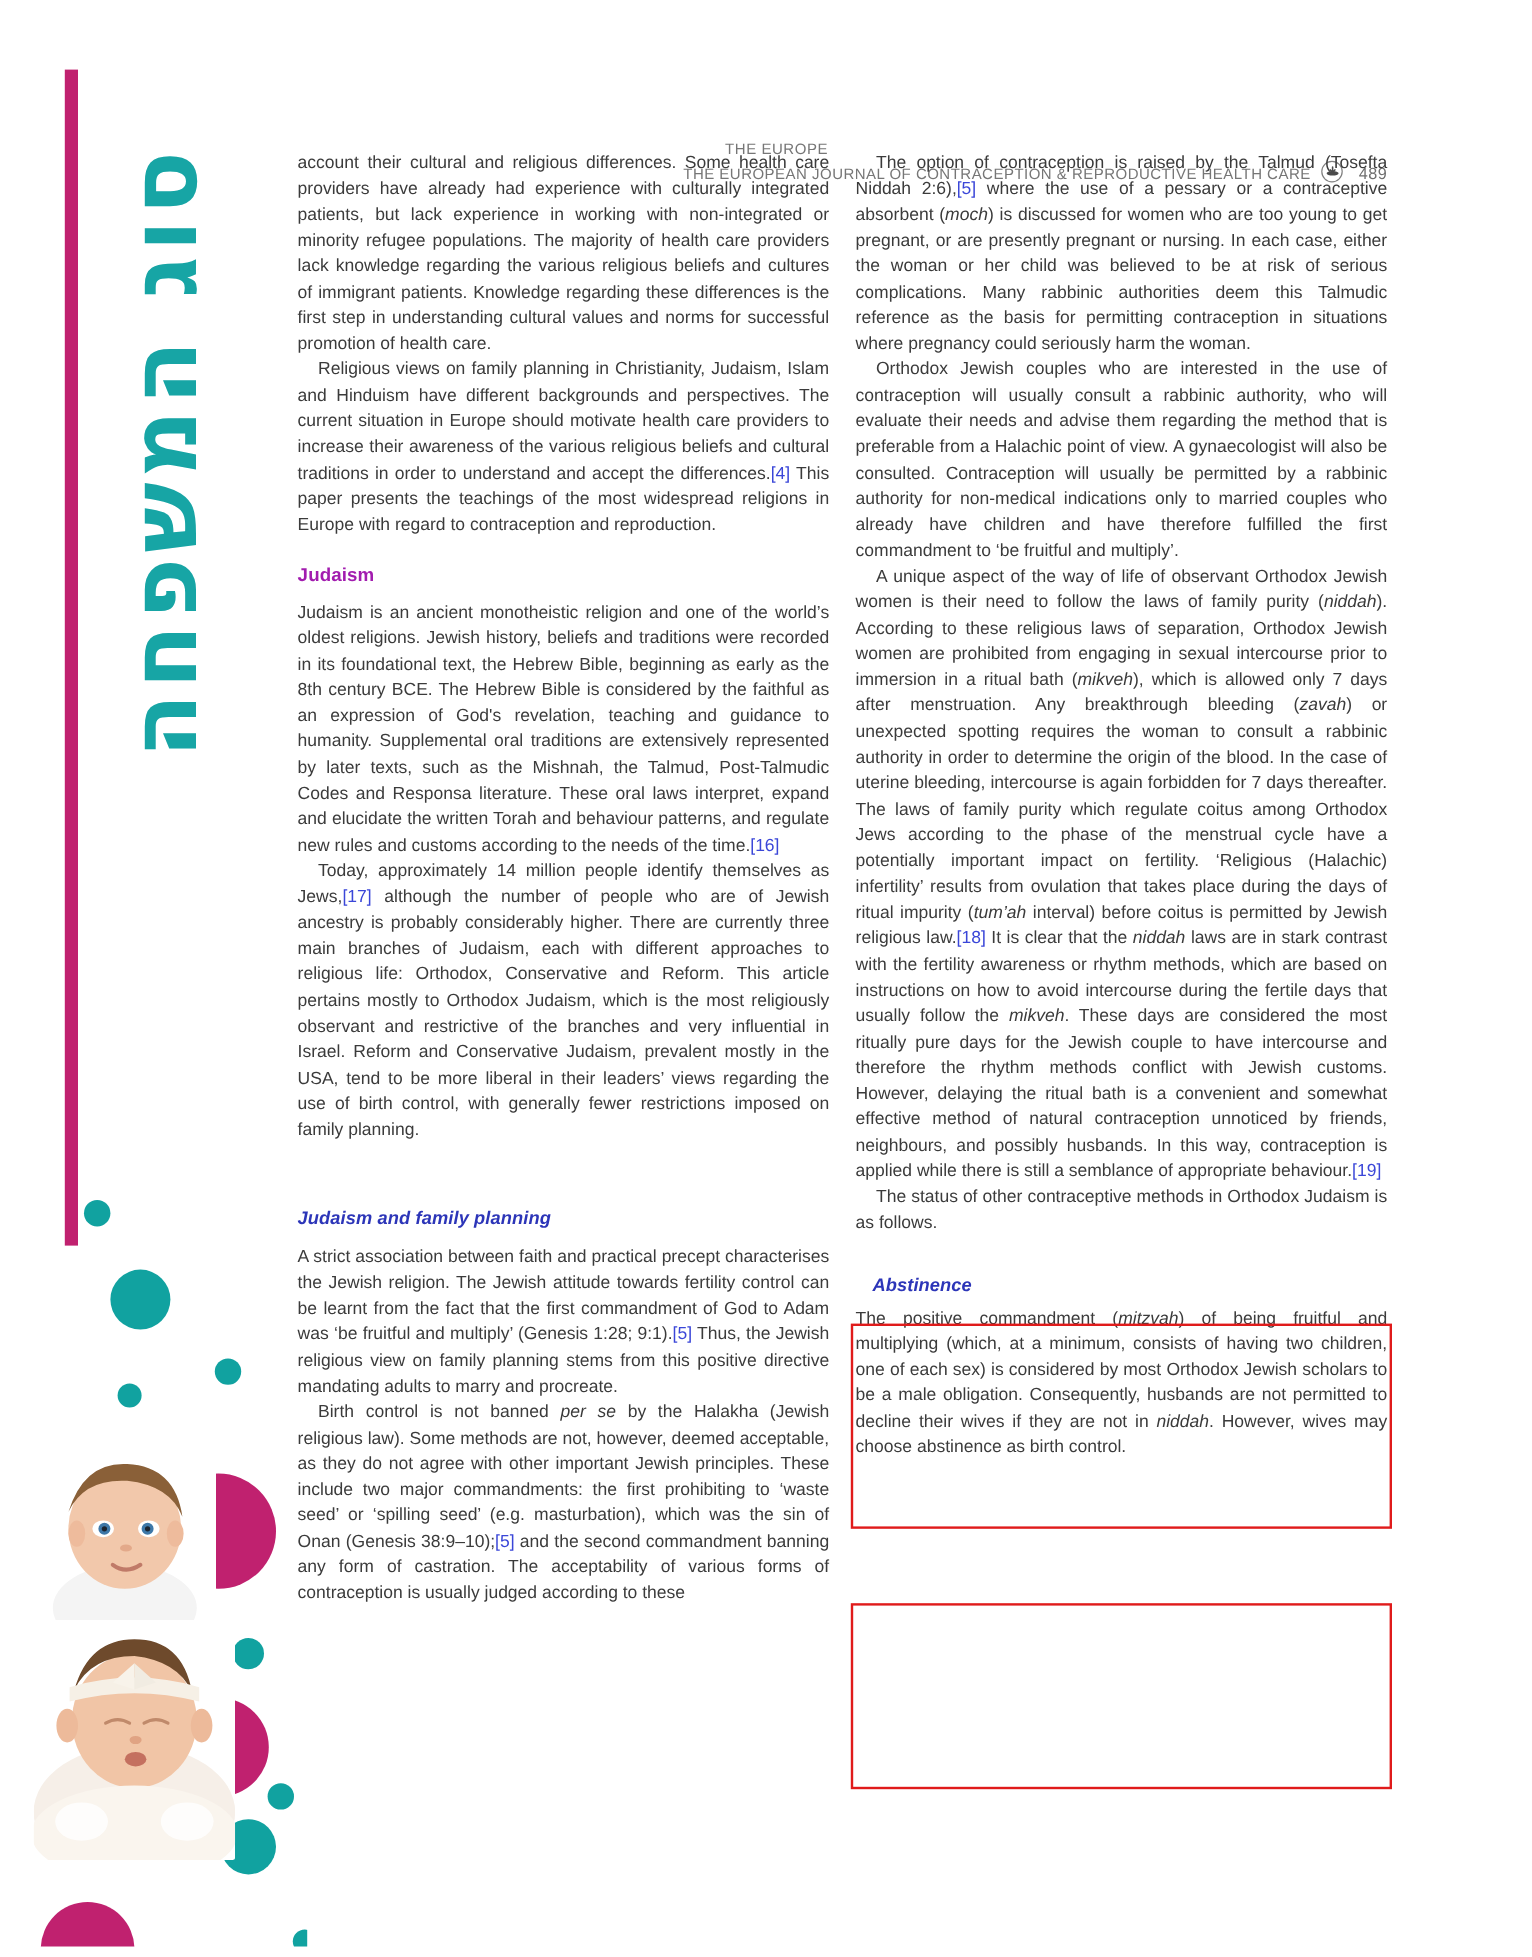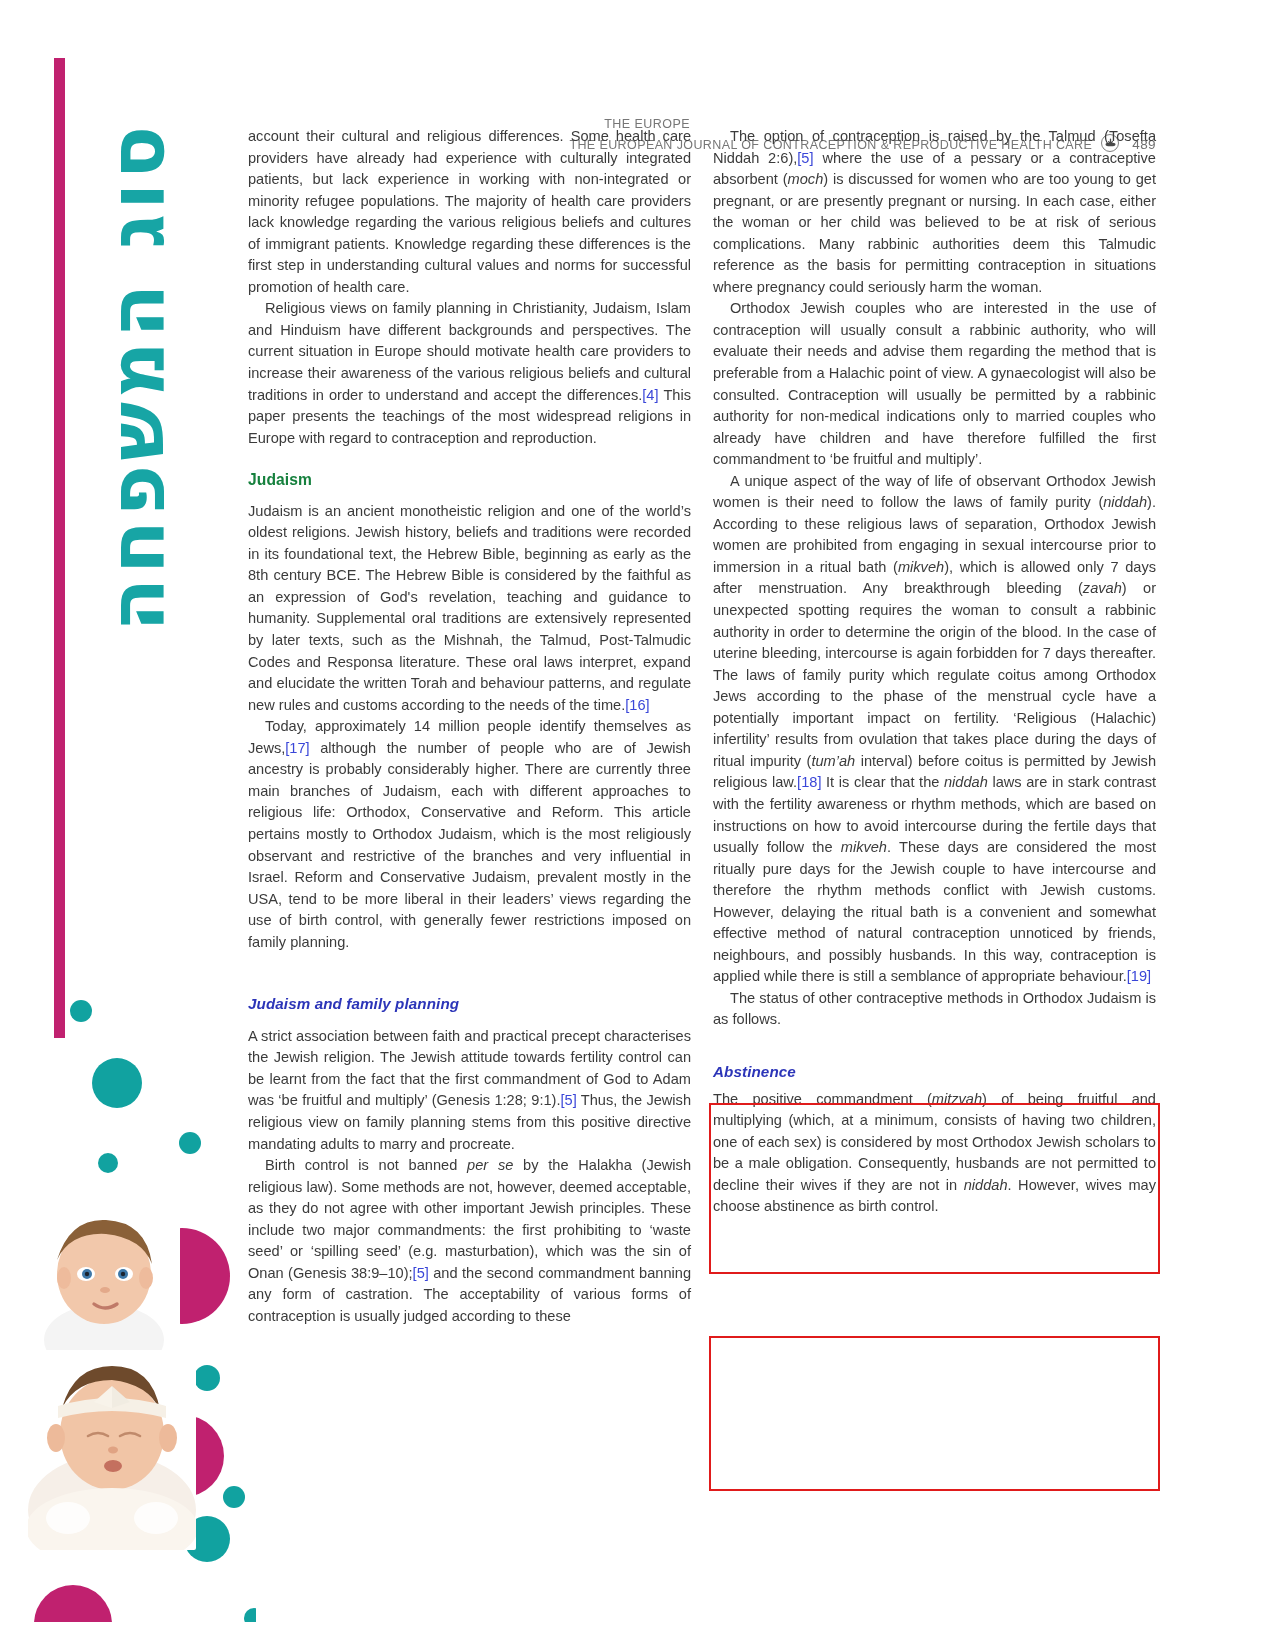--- a/index.html
+++ b/index.html
@@ -131,35 +131,35 @@
 
   .col p {
     margin: 0;
     text-indent: 0;
   }
   .col p.ind { text-indent: 17px; }
 
   h2.sec {
     font-size: 15.6px;
     font-weight: 700;
-    color: #15803d;
+    color: #a21caf;
     margin: 20px 0 10px 0;
     letter-spacing: 0.1px;
     text-align: left;
   }
   h3.sub {
     font-size: 15.2px;
     font-weight: 700;
     font-style: italic;
     color: #2c35b8;
-    margin: 40px 0 11px 0;
+    margin: 52px 0 11px 0;
     letter-spacing: 0.1px;
     text-align: left;
   }
-  h3.sub.tight { margin: 30px 0 6px 0; }
+  h3.sub.tight { margin: 30px 0 6px 14px; }
 
   .ref { color: #3a46d8; }
   .it { font-style: italic; }
 
   
   .redbox {
     position: absolute;
     border: 2.6px solid #e01b1b;
     pointer-events: none;
     z-index: 5;

